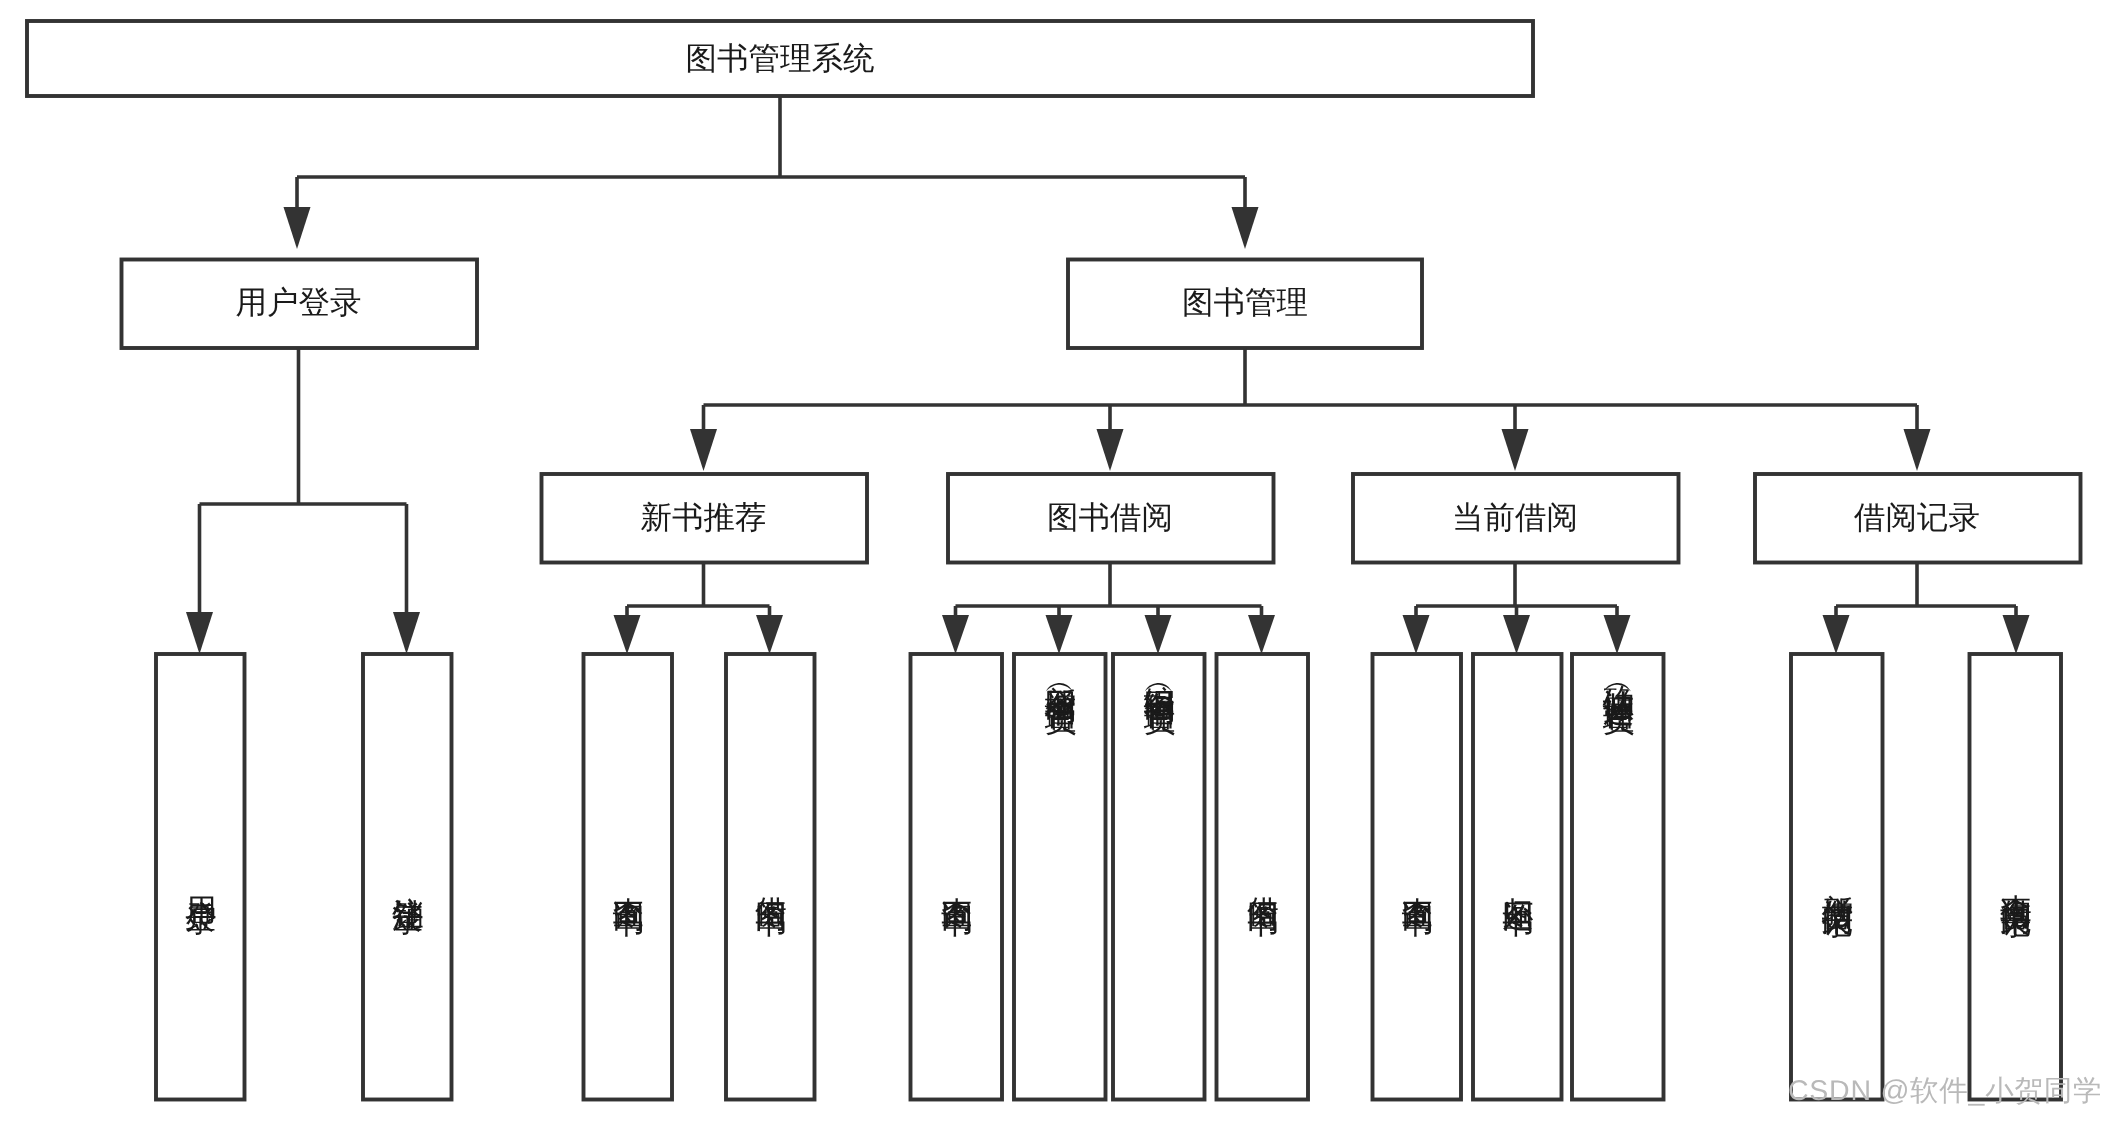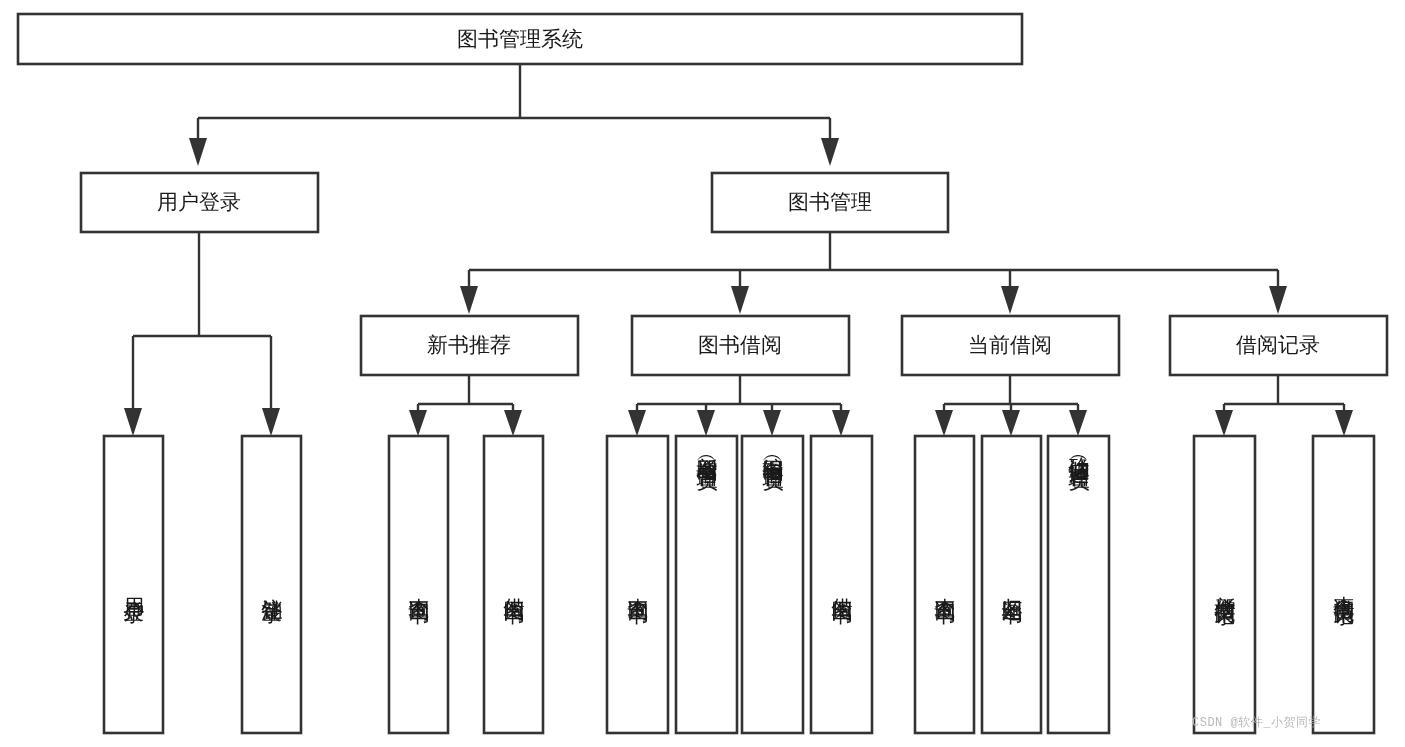--- a/index.html
+++ b/index.html
@@ -64,22 +64,22 @@
   }
   .leaf-box {
     position: absolute;
     display: flex;
     align-items: center;
     justify-content: center;
     box-sizing: border-box;
   }
   .watermark {
     position: absolute;
-    font-family: Liberation Mono, monospace;
-    font-size: 12px;
+    font-family: Liberation Sans, sans-serif;
+    font-size: 19px;
     color: #b9b9b9;
     white-space: nowrap;
     letter-spacing: 0.5px;
   }
 </style>
 </head>
 <body>
 
 <div id="diagram-root">
 

